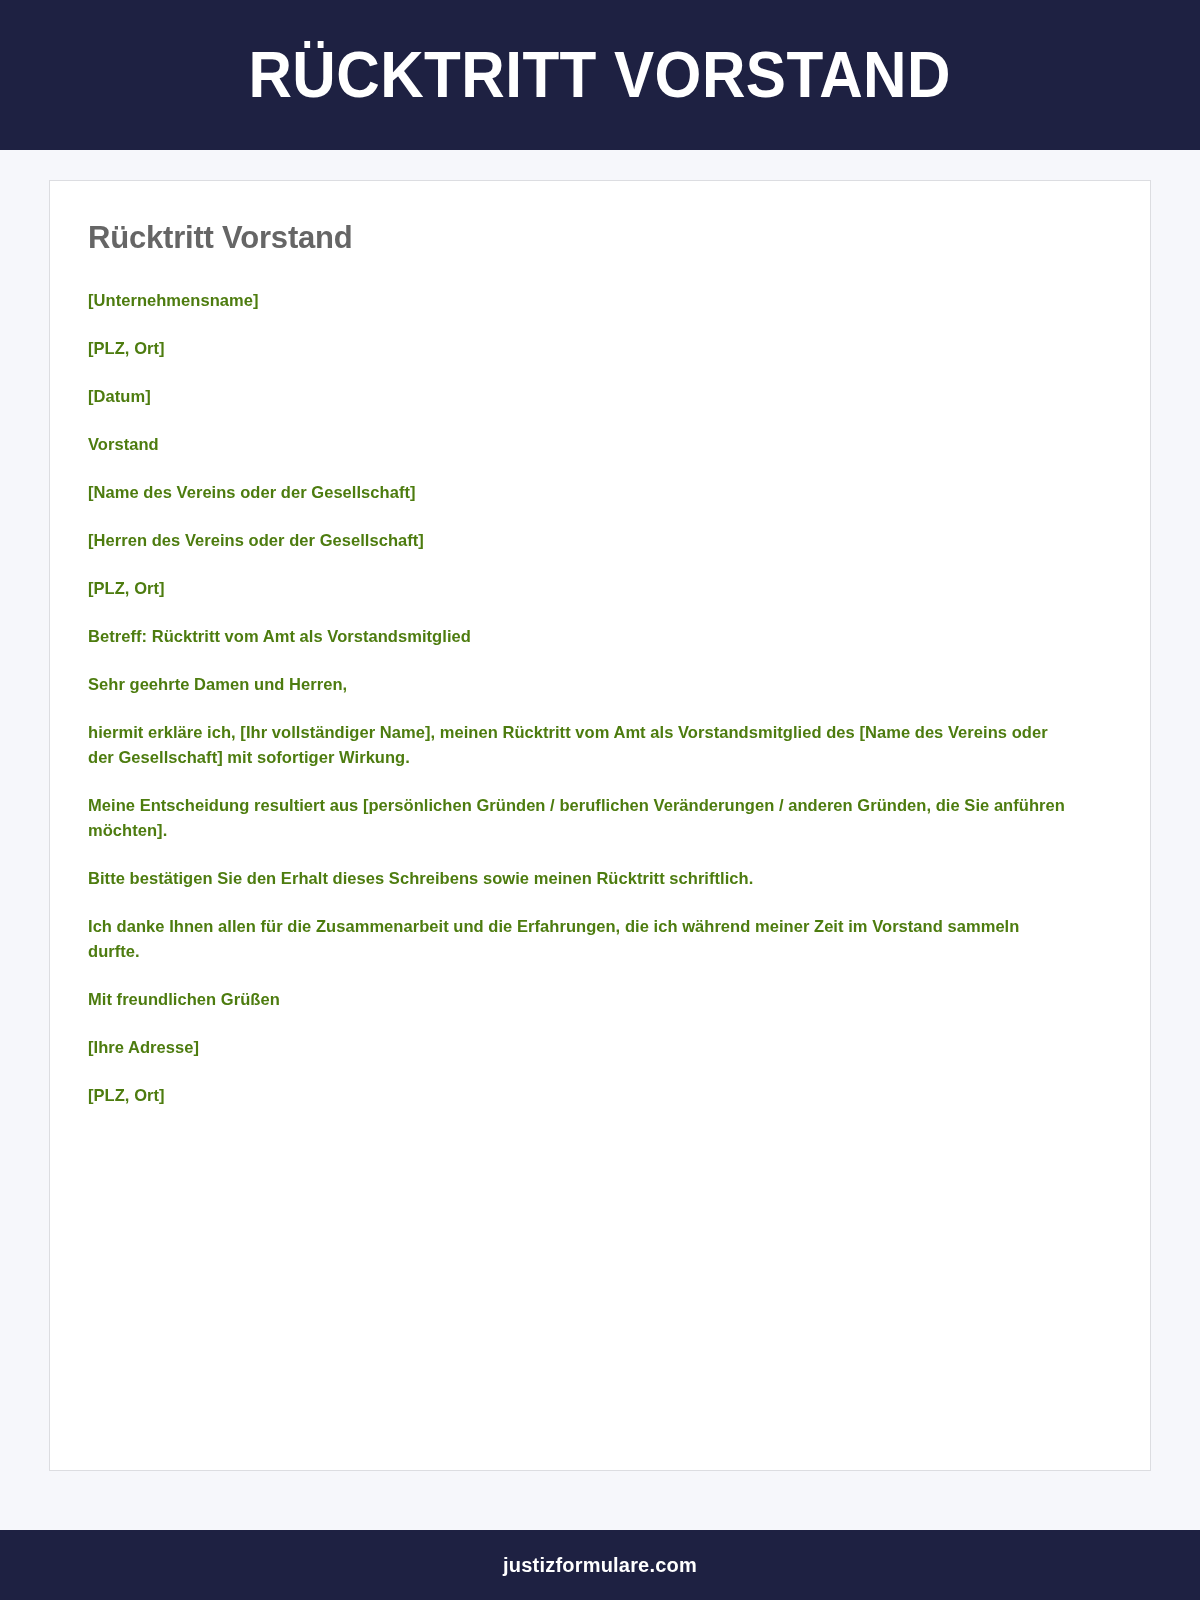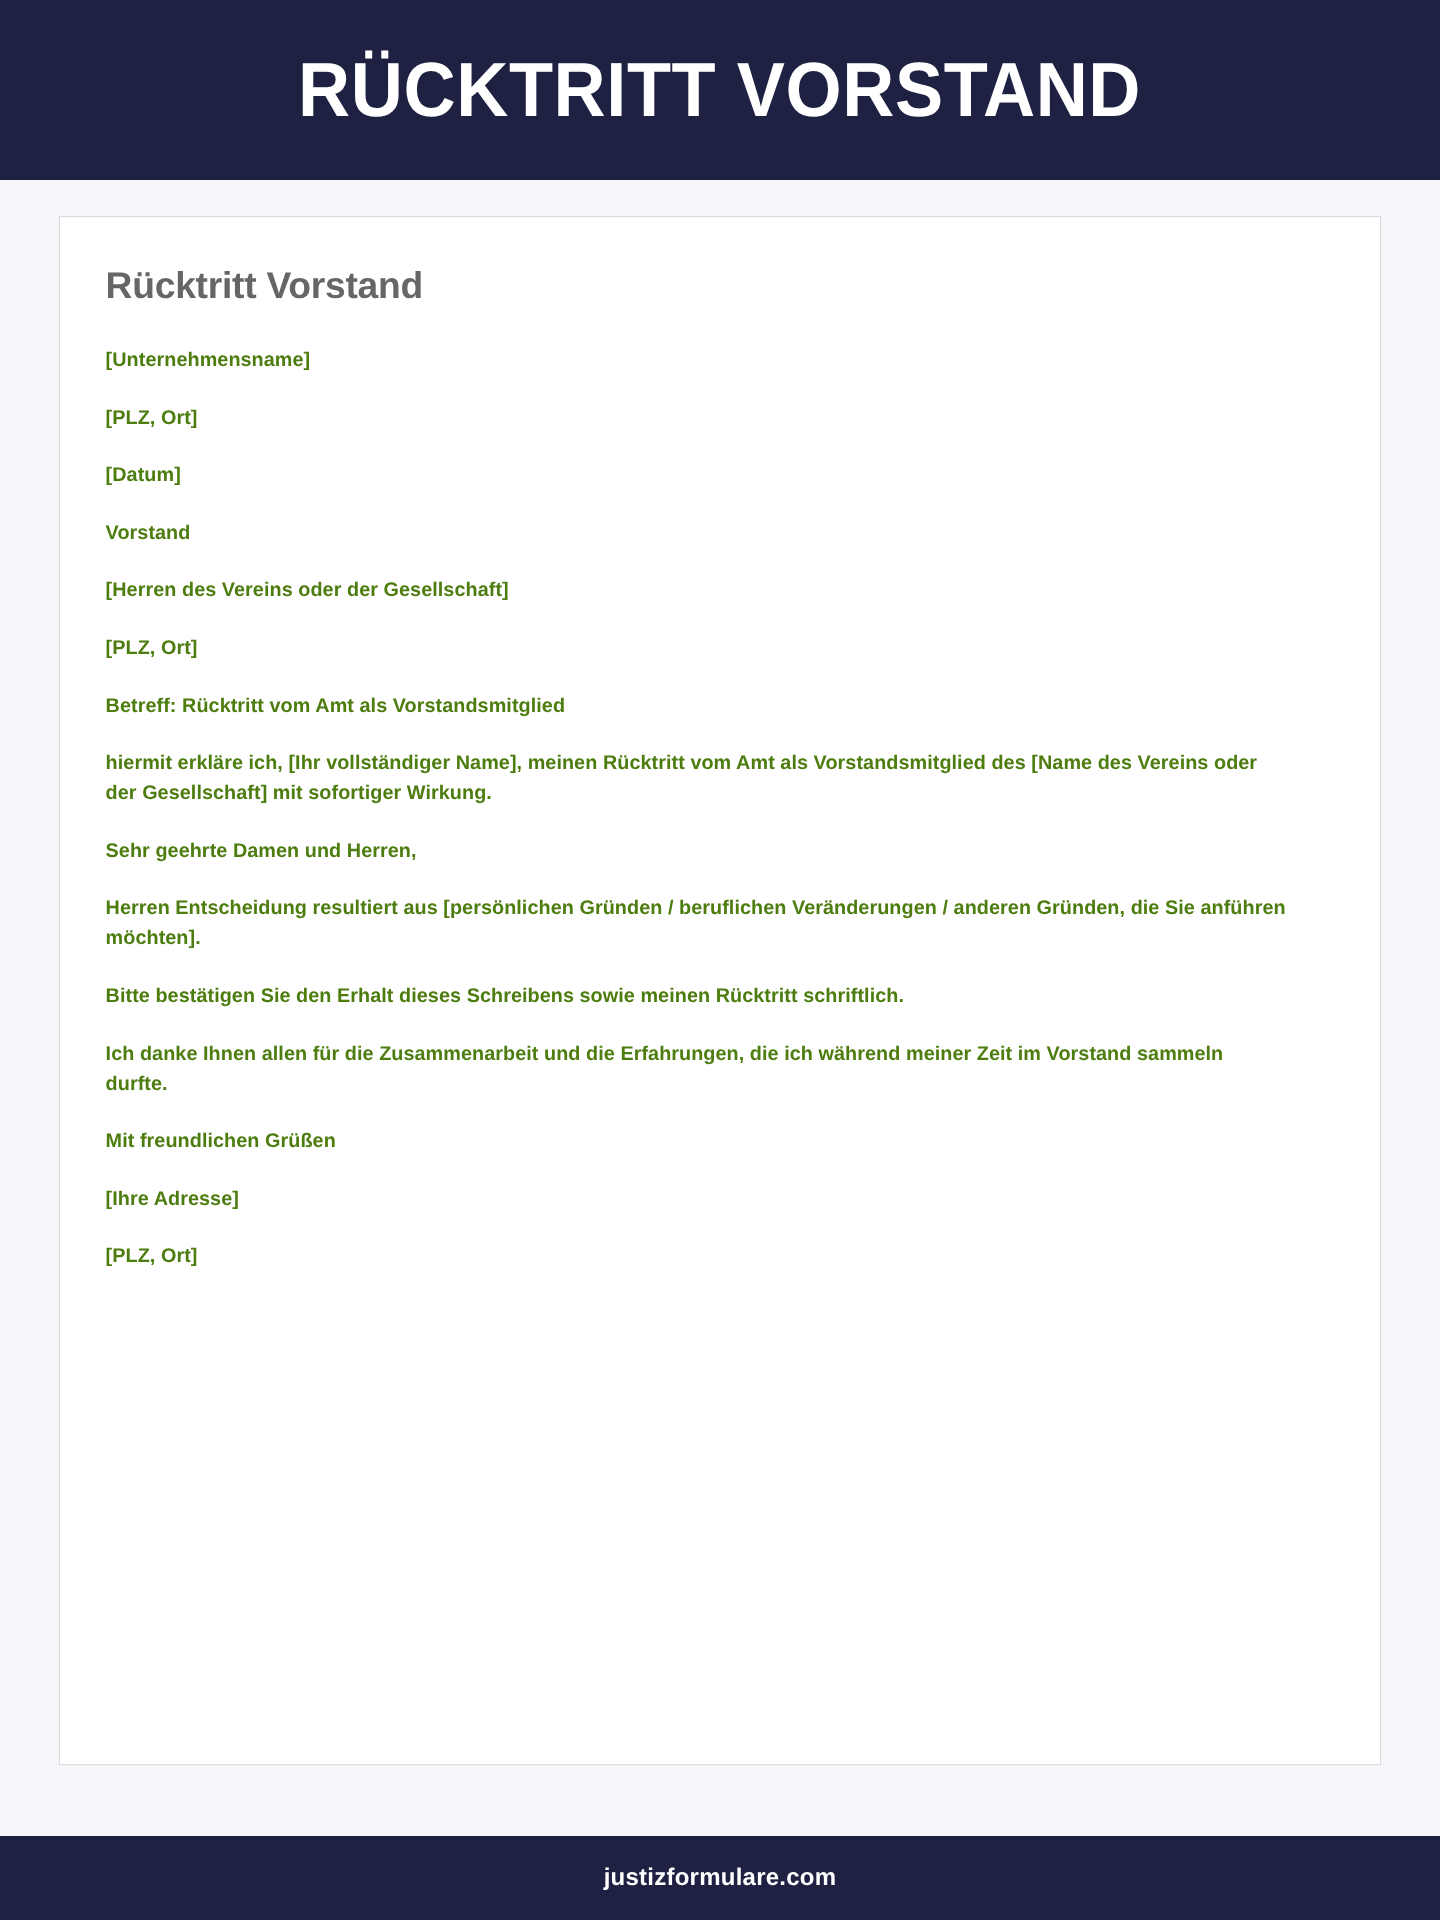--- a/index.html
+++ b/index.html
@@ -105,26 +105,27 @@
 
 <div class="page-area">
   <div class="doc-card">
     <div class="doc-inner">
       <h1 class="doc-title">Rücktritt Vorstand</h1>
       <div id="doc-blocks">
           <p class="doc-line">[Unternehmensname]</p>
           <p class="doc-line">[PLZ, Ort]</p>
           <p class="doc-line">[Datum]</p>
           <p class="doc-line gap-before">Vorstand</p>
+          <p class="doc-line">[Name des Vereins oder der Gesellschaft]</p>
           <p class="doc-line">[Herren des Vereins oder der Gesellschaft]</p>
           <p class="doc-line">[PLZ, Ort]</p>
           <p class="doc-line gap-before">Betreff: Rücktritt vom Amt als Vorstandsmitglied</p>
+          <p class="doc-line gap-before">Sehr geehrte Damen und Herren,</p>
           <p class="doc-line gap-before">hiermit erkläre ich, [Ihr vollständiger Name], meinen Rücktritt vom Amt als Vorstandsmitglied des [Name des Vereins oder der Gesellschaft] mit sofortiger Wirkung.</p>
-          <p class="doc-line gap-before">Sehr geehrte Damen und Herren,</p>
-          <p class="doc-line gap-before">Herren Entscheidung resultiert aus [persönlichen Gründen / beruflichen Veränderungen / anderen Gründen, die Sie anführen möchten].</p>
+          <p class="doc-line gap-before">Meine Entscheidung resultiert aus [persönlichen Gründen / beruflichen Veränderungen / anderen Gründen, die Sie anführen möchten].</p>
           <p class="doc-line gap-before">Bitte bestätigen Sie den Erhalt dieses Schreibens sowie meinen Rücktritt schriftlich.</p>
           <p class="doc-line gap-before">Ich danke Ihnen allen für die Zusammenarbeit und die Erfahrungen, die ich während meiner Zeit im Vorstand sammeln durfte.</p>
           <p class="doc-line gap-before">Mit freundlichen Grüßen</p>
           <p class="doc-line">[Ihre Adresse]</p>
           <p class="doc-line last">[PLZ, Ort]</p>
         </div>
     </div>
   </div>
 </div>
 

